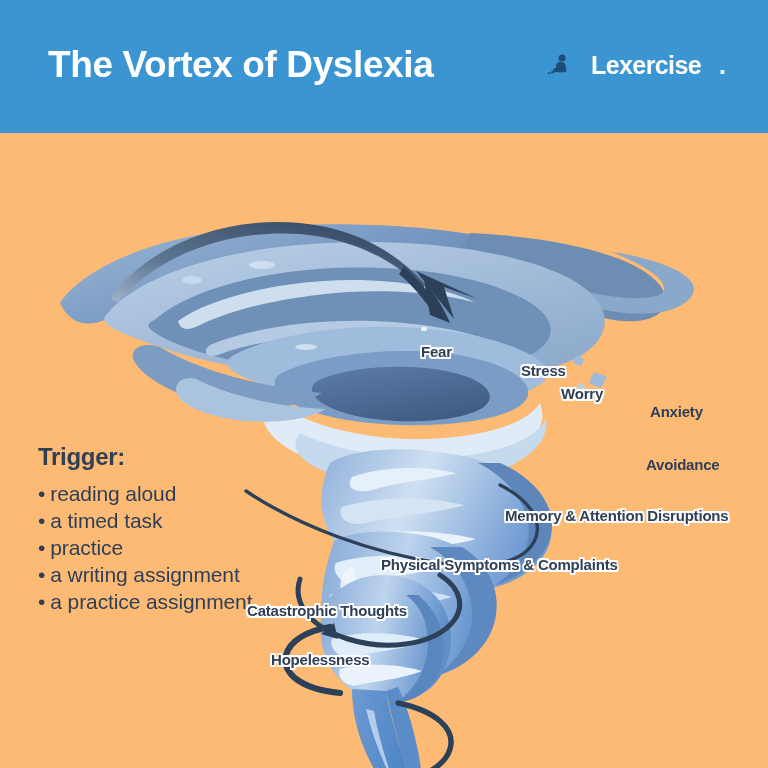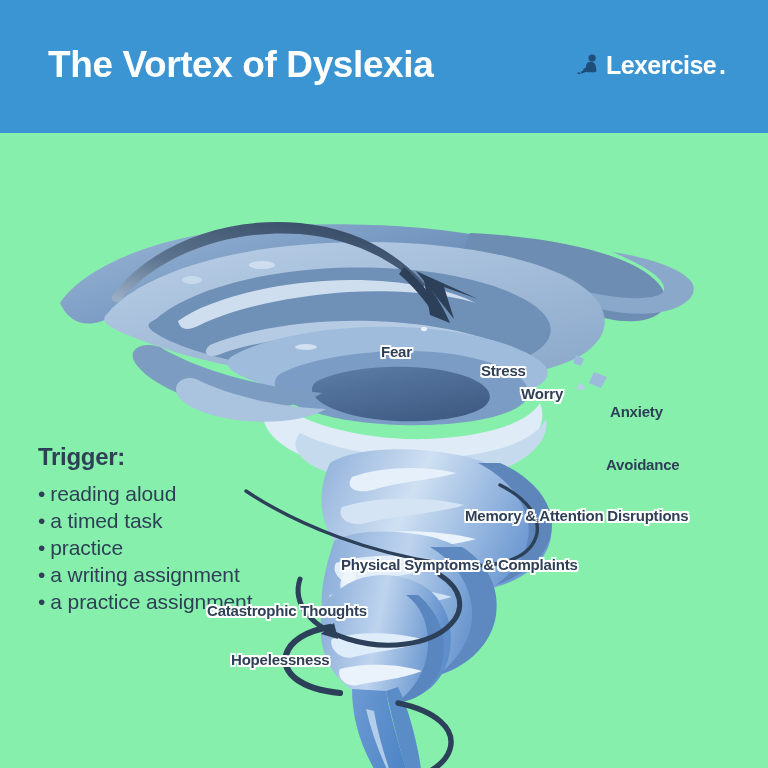--- a/index.html
+++ b/index.html
@@ -5,39 +5,39 @@
   * { margin:0; padding:0; box-sizing:border-box; }
   html, body {
     width:768px; height:768px;
     background:#ffffff;
     font-family:"Liberation Sans", sans-serif;
     overflow:hidden;
   }
   #page {
     position:relative;
     width:768px; height:768px;
-    background:#86efac;
+    background:#fdba74;
   }
 
   
   #header {
     position:absolute; left:0; top:0;
     width:768px; height:133px;
     background:#3b95d3;
   }
   #header-title {
     position:absolute; left:48px; top:44px;
     font-size:37px; font-weight:bold;
     color:#ffffff;
     letter-spacing:-0.4px;
     white-space:nowrap;
   }
   #logo {
     position:absolute; right:42px; top:52px;
-    display:flex; align-items:center; gap:3px;
+    display:flex; align-items:center; gap:18px;
   }
   #logo-mark { display:block; width:26px; height:26px; }
   #logo-word {
     font-size:25px; font-weight:bold; color:#ffffff;
     letter-spacing:-0.6px; line-height:26px;
   }
   #logo-dot {
     font-size:25px; font-weight:bold; color:#ffffff;
     line-height:26px;
   }
@@ -65,20 +65,21 @@
   }
   .trigger-item .bullet { margin-right:5px; }
 
   
   .vlabel {
     position:absolute;
     font-weight:bold;
     color:#2e3f56;
     white-space:nowrap;
     letter-spacing:-0.2px;
+    margin-left:40px;
   }
   .vlabel.outlined {
     text-shadow:
       -1.6px -1.6px 0 #fff,  1.6px -1.6px 0 #fff,
       -1.6px  1.6px 0 #fff,  1.6px  1.6px 0 #fff,
       -1.6px 0 0 #fff, 1.6px 0 0 #fff,
        0 -1.6px 0 #fff, 0 1.6px 0 #fff;
   }
 </style>
 </head>

